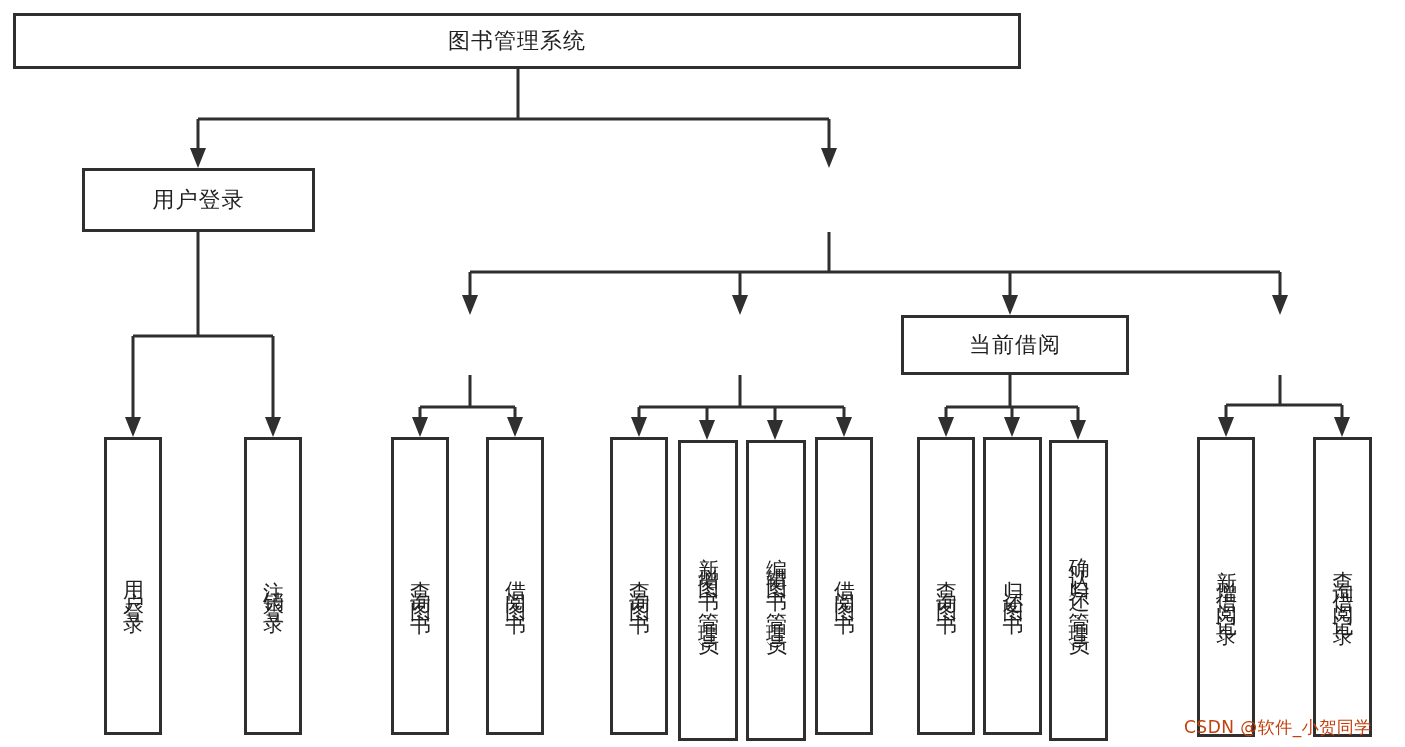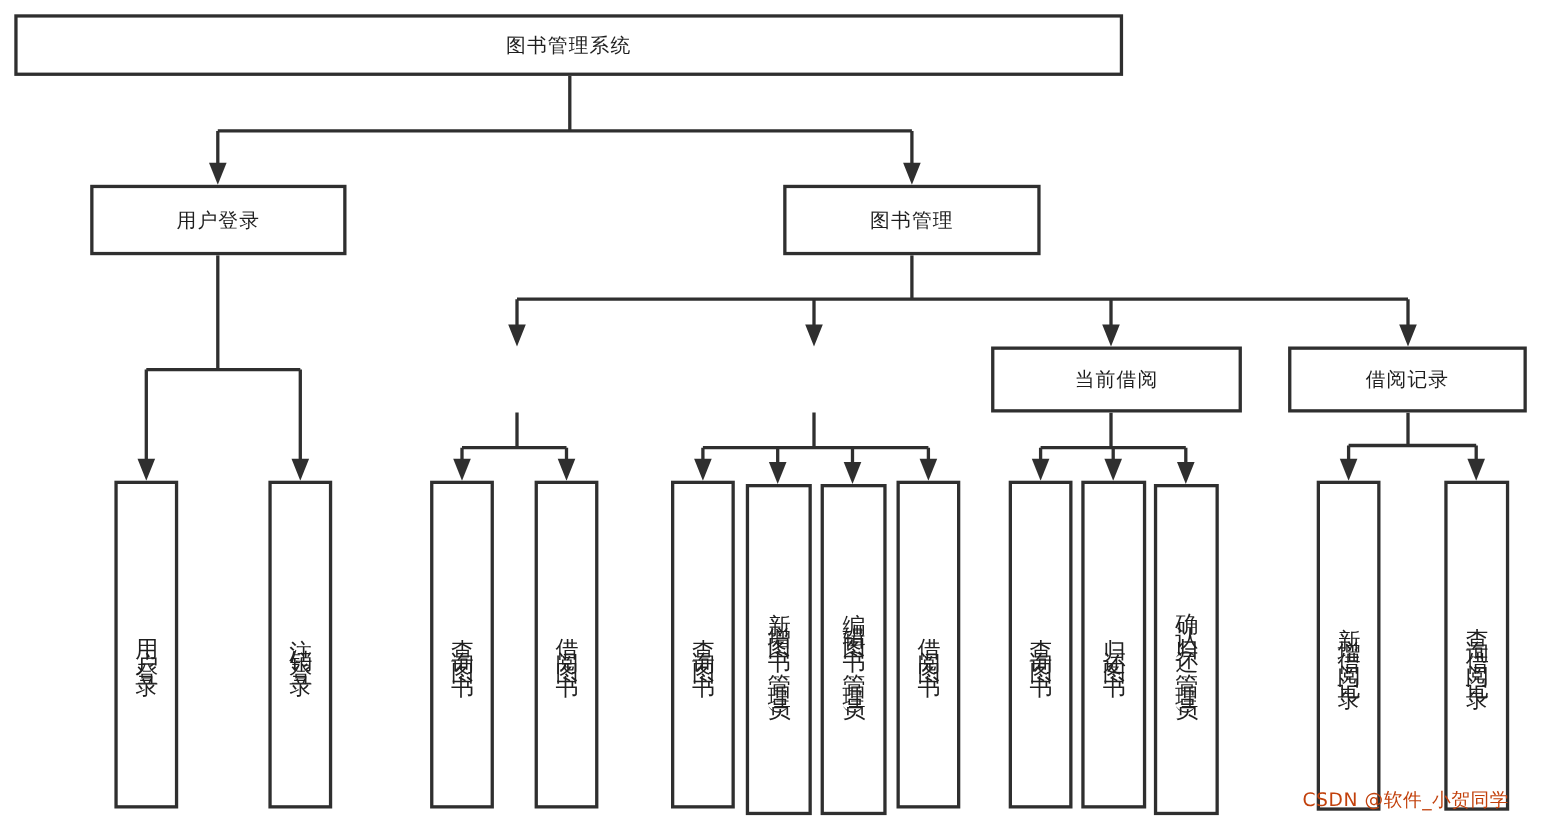--- a/index.html
+++ b/index.html
@@ -6,21 +6,21 @@
   .canvas{
     position:relative;width:1405px;height:747px;background:#ffffff;overflow:hidden;
     font-family:"DejaVu Sans","Liberation Sans",sans-serif;color:#1f1f1f;
   }
   svg.connectors{position:absolute;left:0;top:0;z-index:0;}
   .node{
     position:absolute;box-sizing:border-box;background:#ffffff;
     border:3px solid #2f2f2f;display:flex;align-items:center;justify-content:center;
     z-index:1;
   }
-  .node.h span{font-size:18px;letter-spacing:1px;white-space:nowrap;}
+  .node.h span{font-size:22px;letter-spacing:1px;white-space:nowrap;}
   .node.v span{
     writing-mode:vertical-rl;text-orientation:mixed;
     font-size:21px;letter-spacing:11px;line-height:1;white-space:nowrap;
   }
   .watermark{
     position:absolute;left:1184px;top:716px;z-index:3;
     font-size:17px;color:#c2410c;letter-spacing:0.5px;white-space:nowrap;
   }
 </style>
 </head>
@@ -82,29 +82,23 @@
     </g>
   </svg>
 
   <div class="node h" style="left:13px;top:13px;width:1008px;height:56px">
     <span>图书管理系统</span>
   </div>
 
   <div class="node h" style="left:82px;top:168px;width:233px;height:64px">
     <span>用户登录</span>
   </div>
-  <div class="node h" style="left:712px;top:168px;width:234px;height:64px">
-    <span>图书管理</span>
-  </div>
 
   <div class="node h" style="left:901px;top:315px;width:228px;height:60px">
     <span>当前借阅</span>
-  </div>
-  <div class="node h" style="left:1171px;top:315px;width:217px;height:60px">
-    <span>借阅记录</span>
   </div>
 
   <div class="node v" style="left:104px;top:437px;width:58px;height:298px">
     <span>用户登录</span>
   </div>
   <div class="node v" style="left:244px;top:437px;width:58px;height:298px">
     <span>注销登录</span>
   </div>
 
   <div class="node v" style="left:391px;top:437px;width:58px;height:298px">

